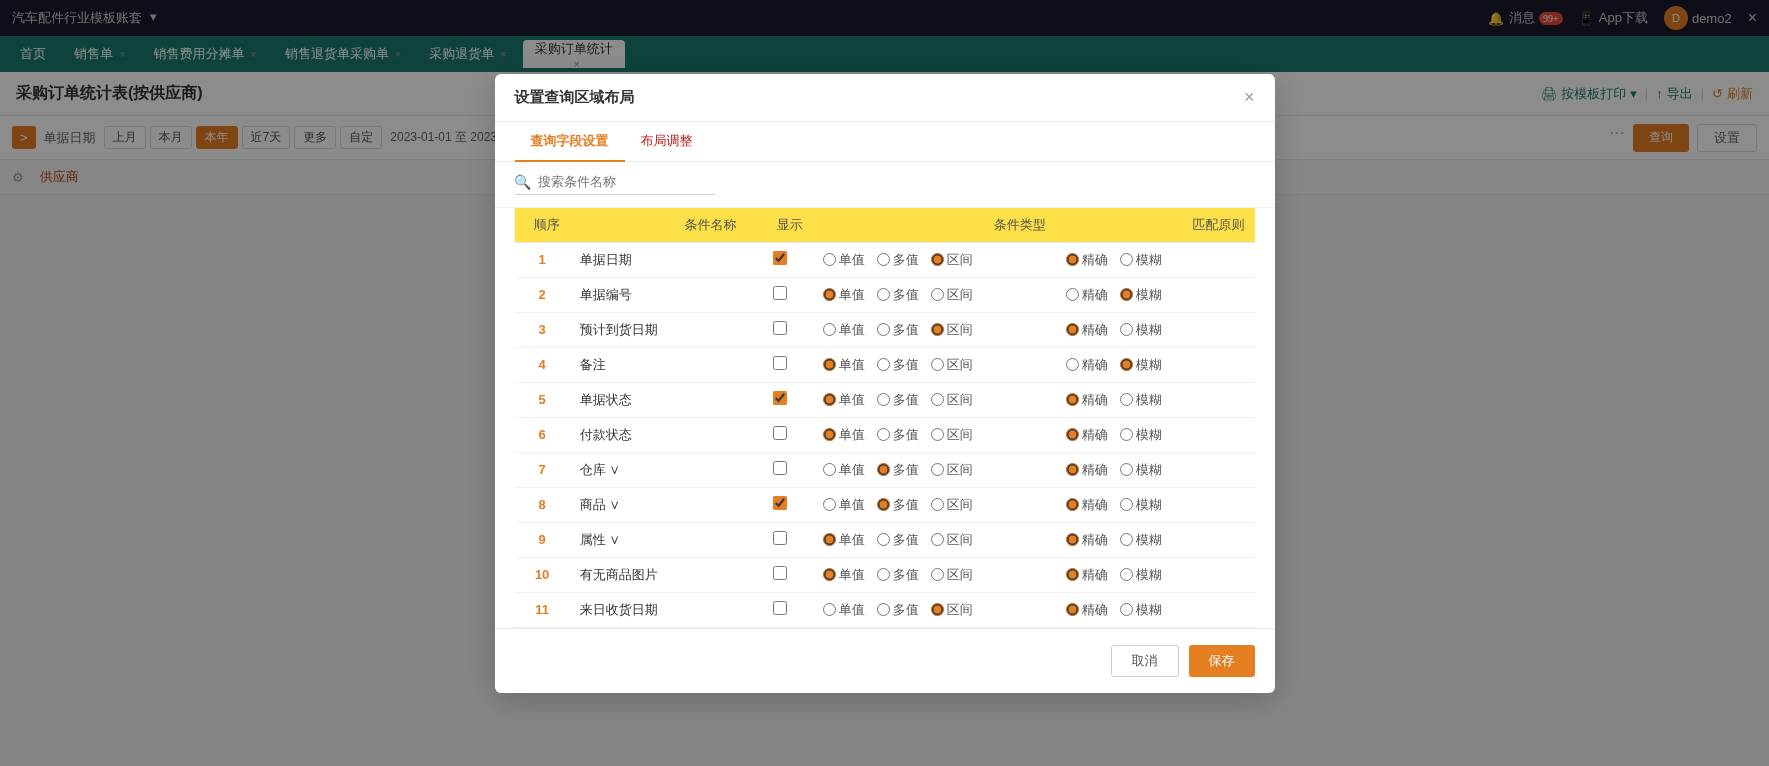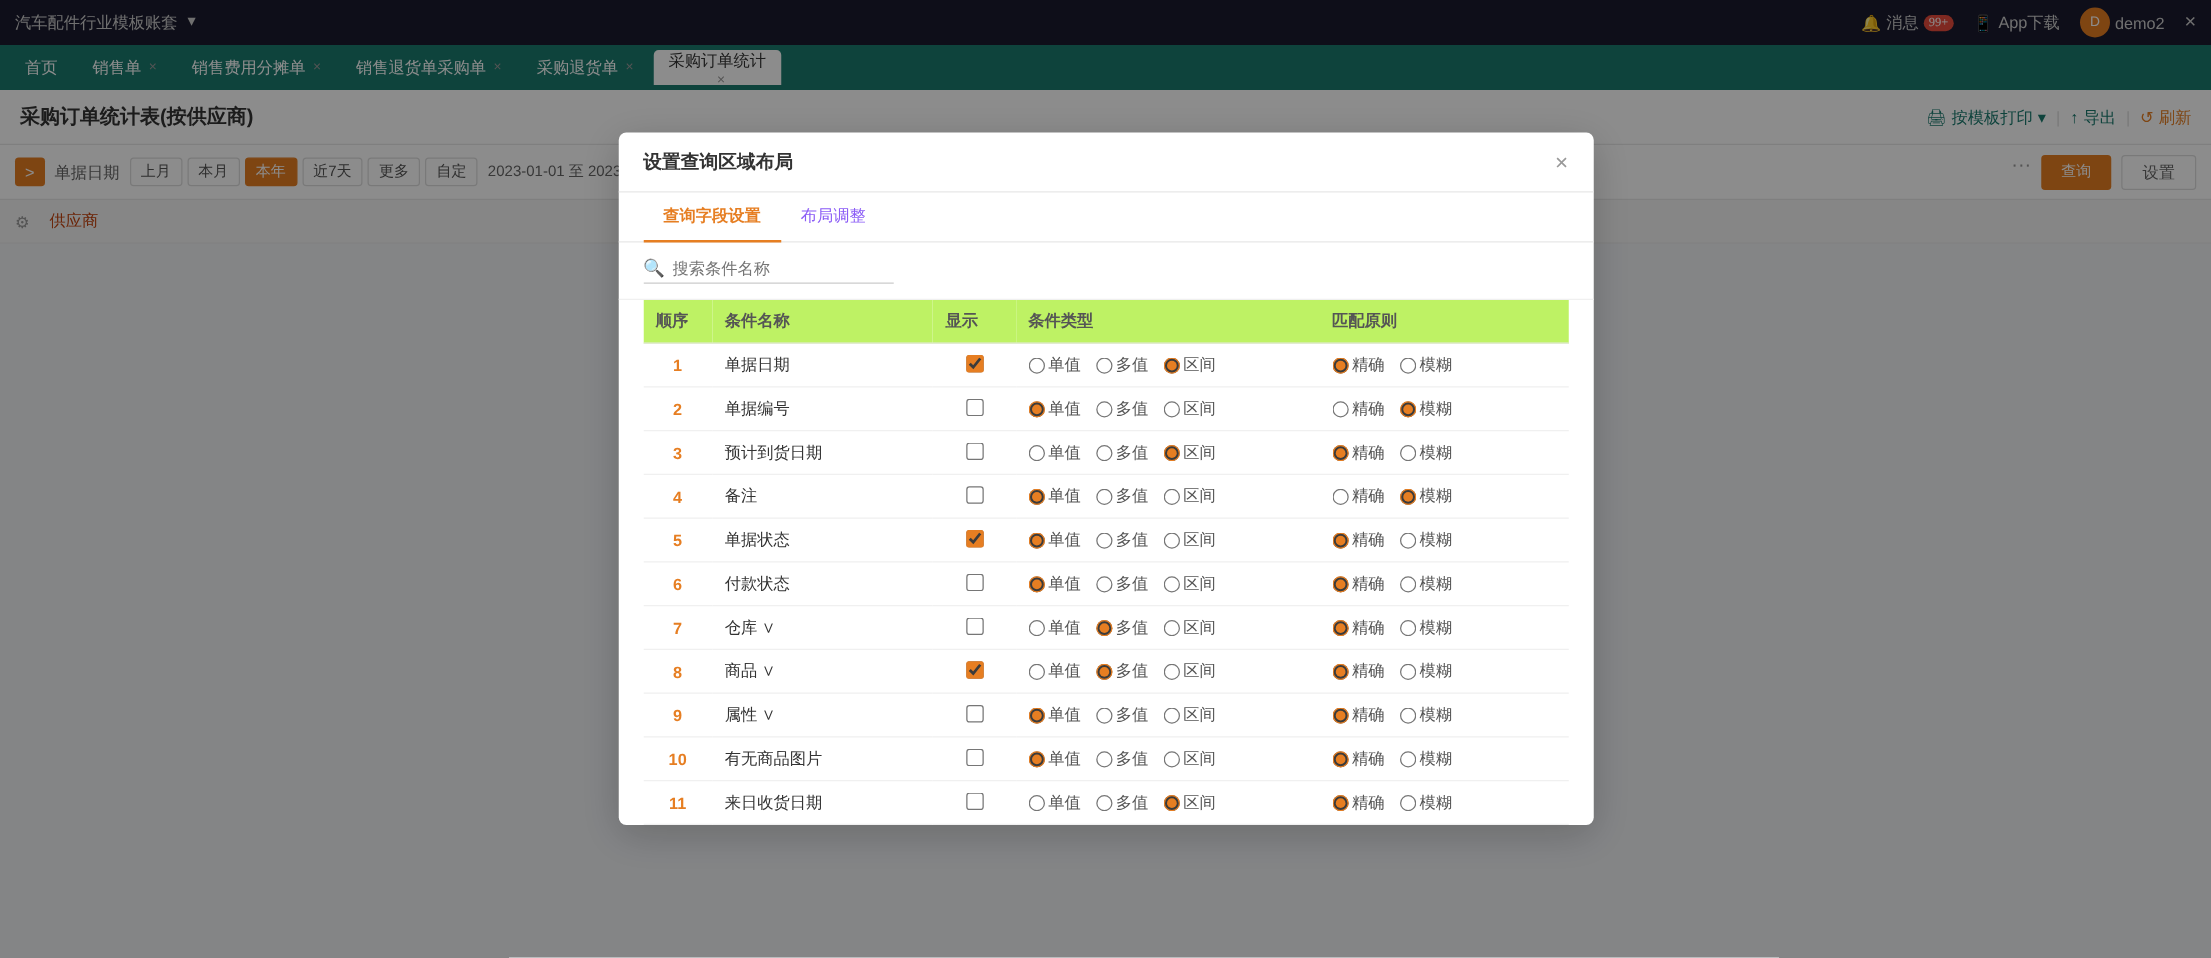--- a/index.html
+++ b/index.html
@@ -129,21 +129,21 @@
     
     .modal-tabs {
       display: flex;
       border-bottom: 1px solid #e8e8e8;
       padding: 0 20px;
     }
     .modal-tab {
       padding: 10px 16px;
       cursor: pointer;
       font-size: 13px;
-      color: #8b5cf6;
+      color: #b91c1c;
       border-bottom: 2px solid transparent;
       margin-bottom: -1px;
     }
     .modal-tab.active {
       color: #e67e22;
       border-bottom-color: #e67e22;
       font-weight: bold;
     }
 
     
@@ -165,27 +165,27 @@
     .modal-table-wrapper {
       flex: 1;
       overflow-y: auto;
       padding: 0 20px;
     }
     .modal-table {
       width: 100%;
       border-collapse: collapse;
     }
     .modal-table th {
-      background: #bef264;
+      background: #fde047;
       padding: 8px 10px;
-      text-align: left;
+      text-align: right;
       font-size: 13px;
       color: #555;
       border-bottom: 1px solid #e8e8e8;
-      font-weight: bold;
+      font-weight: normal;
     }
     .modal-table td {
       padding: 8px 10px;
       border-bottom: 1px solid #f0f0f0;
       font-size: 13px;
       color: #333;
       vertical-align: middle;
     }
     .col-order { width: 50px; text-align: center; color: #e67e22; font-weight: bold; }
     .col-name { width: 160px; }
@@ -725,14 +725,18 @@
                     <input type="radio" class="radio-input" name="match-10" style="">
                     <span>模糊</span>
                   </label>
                 </div>
               </td>
             </tr>
           </tbody>
       </table>
     </div>
 
+    <div class="modal-footer">
+      <button class="btn-cancel">取消</button>
+      <button class="btn-save">保存</button>
+    </div>
   </div>
 </div>
 
 </body></html>

